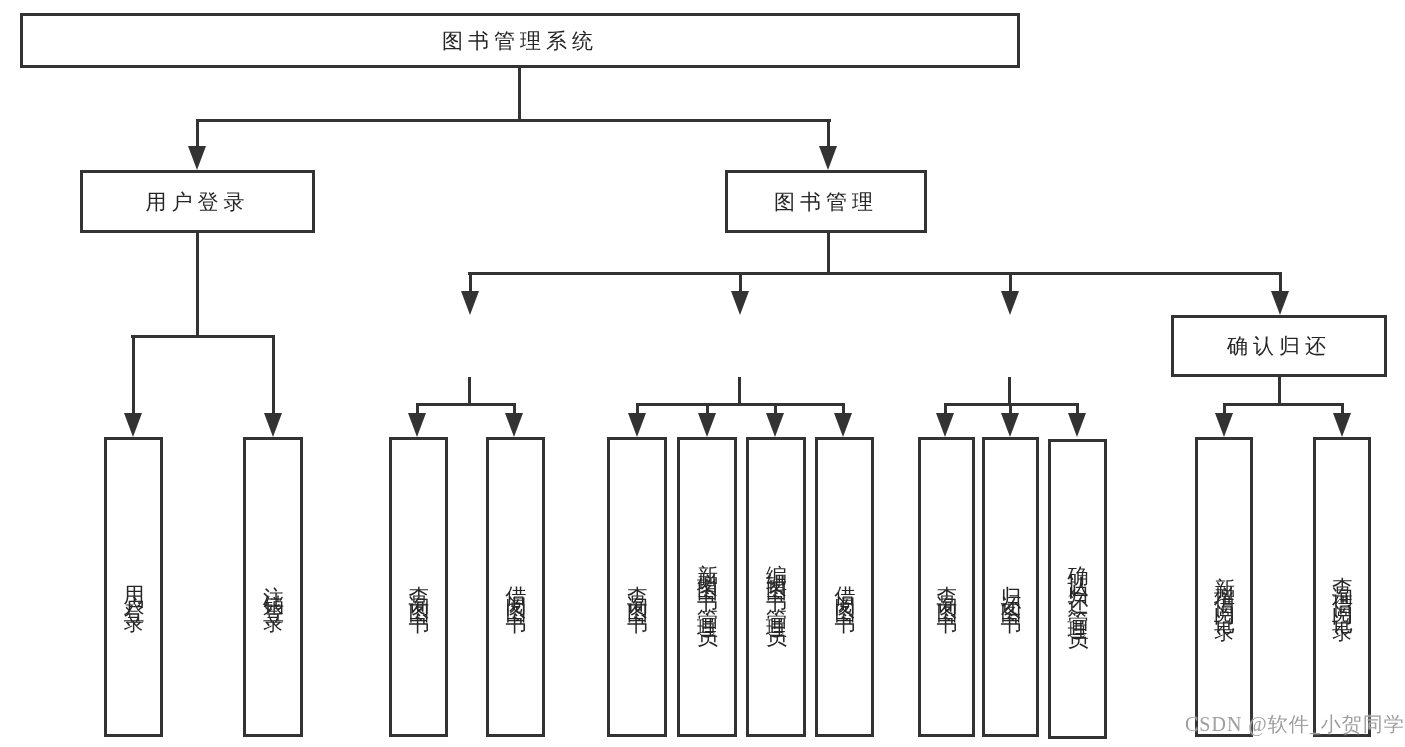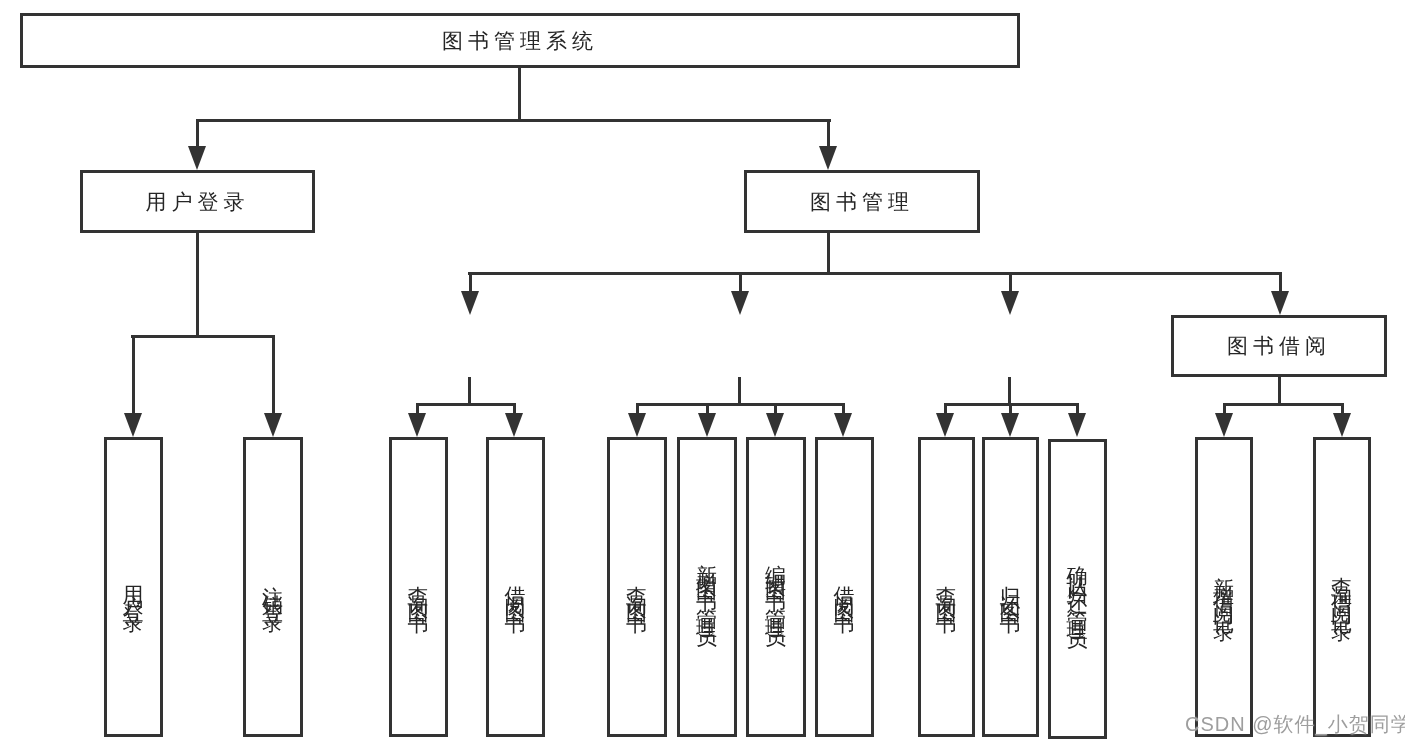--- a/index.html
+++ b/index.html
@@ -2,21 +2,21 @@
 <html style="--line: #333333; --text: #262626; --wm: #9e9e9e; --bg: #ffffff;"><head>
 <meta charset="utf-8">
 <style>
   html, body { margin: 0; padding: 0; background: #ffffff; }
   .canvas {
     position: relative;
     width: 1405px;
     height: 747px;
     background: var(--bg, #ffffff);
     overflow: hidden;
-    font-family: Liberation Sans, sans-serif;
+    font-family: Liberation Serif, serif;
     color: var(--text, #262626);
   }
   .box {
     position: absolute;
     box-sizing: border-box;
     border: 3px solid var(--line, #333333);
     background: #ffffff;
     display: flex;
     align-items: center;
     justify-content: center;
@@ -68,21 +68,21 @@
   <div class="vl" style="left:518px;top:68px;height:53px"></div>
   <div class="hl" style="left:196px;top:119px;width:635px"></div>
   <div class="vl" style="left:196px;top:119px;height:34px"></div>
   <div class="ar" style="left:188px;top:146px"></div>
   <div class="vl" style="left:827px;top:119px;height:34px"></div>
   <div class="ar" style="left:819px;top:146px"></div>
 
   <div class="box" style="left:80px;top:170px;width:235px;height:63px">
     <span class="hlabel">用户登录</span>
   </div>
-  <div class="box" style="left:744px;top:170px;width:236px;height:63px">
+  <div class="box" style="left:725px;top:170px;width:202px;height:63px">
     <span class="hlabel">图书管理</span>
   </div>
 
   <div class="vl" style="left:196px;top:233px;height:105px"></div>
   <div class="hl" style="left:131px;top:335px;width:144px"></div>
   <div class="vl" style="left:132px;top:335px;height:84px"></div>
   <div class="ar" style="left:124px;top:413px"></div>
   <div class="vl" style="left:272px;top:335px;height:84px"></div>
   <div class="ar" style="left:264px;top:413px"></div>
 
@@ -91,21 +91,21 @@
   <div class="vl" style="left:469px;top:272px;height:21px"></div>
   <div class="ar" style="left:461px;top:291px"></div>
   <div class="vl" style="left:739px;top:272px;height:21px"></div>
   <div class="ar" style="left:731px;top:291px"></div>
   <div class="vl" style="left:1009px;top:272px;height:21px"></div>
   <div class="ar" style="left:1001px;top:291px"></div>
   <div class="vl" style="left:1279px;top:272px;height:21px"></div>
   <div class="ar" style="left:1271px;top:291px"></div>
 
   <div class="box" style="left:1171px;top:315px;width:216px;height:62px">
-    <span class="hlabel">图书借阅</span>
+    <span class="hlabel">确认归还</span>
   </div>
 
   <div class="vl" style="left:468px;top:377px;height:29px"></div>
   <div class="hl" style="left:416px;top:403px;width:100px"></div>
   <div class="vl" style="left:416px;top:403px;height:14px"></div>
   <div class="ar" style="left:408px;top:413px"></div>
   <div class="vl" style="left:513px;top:403px;height:14px"></div>
   <div class="ar" style="left:505px;top:413px"></div>
 
   <div class="vl" style="left:738px;top:377px;height:29px"></div>

